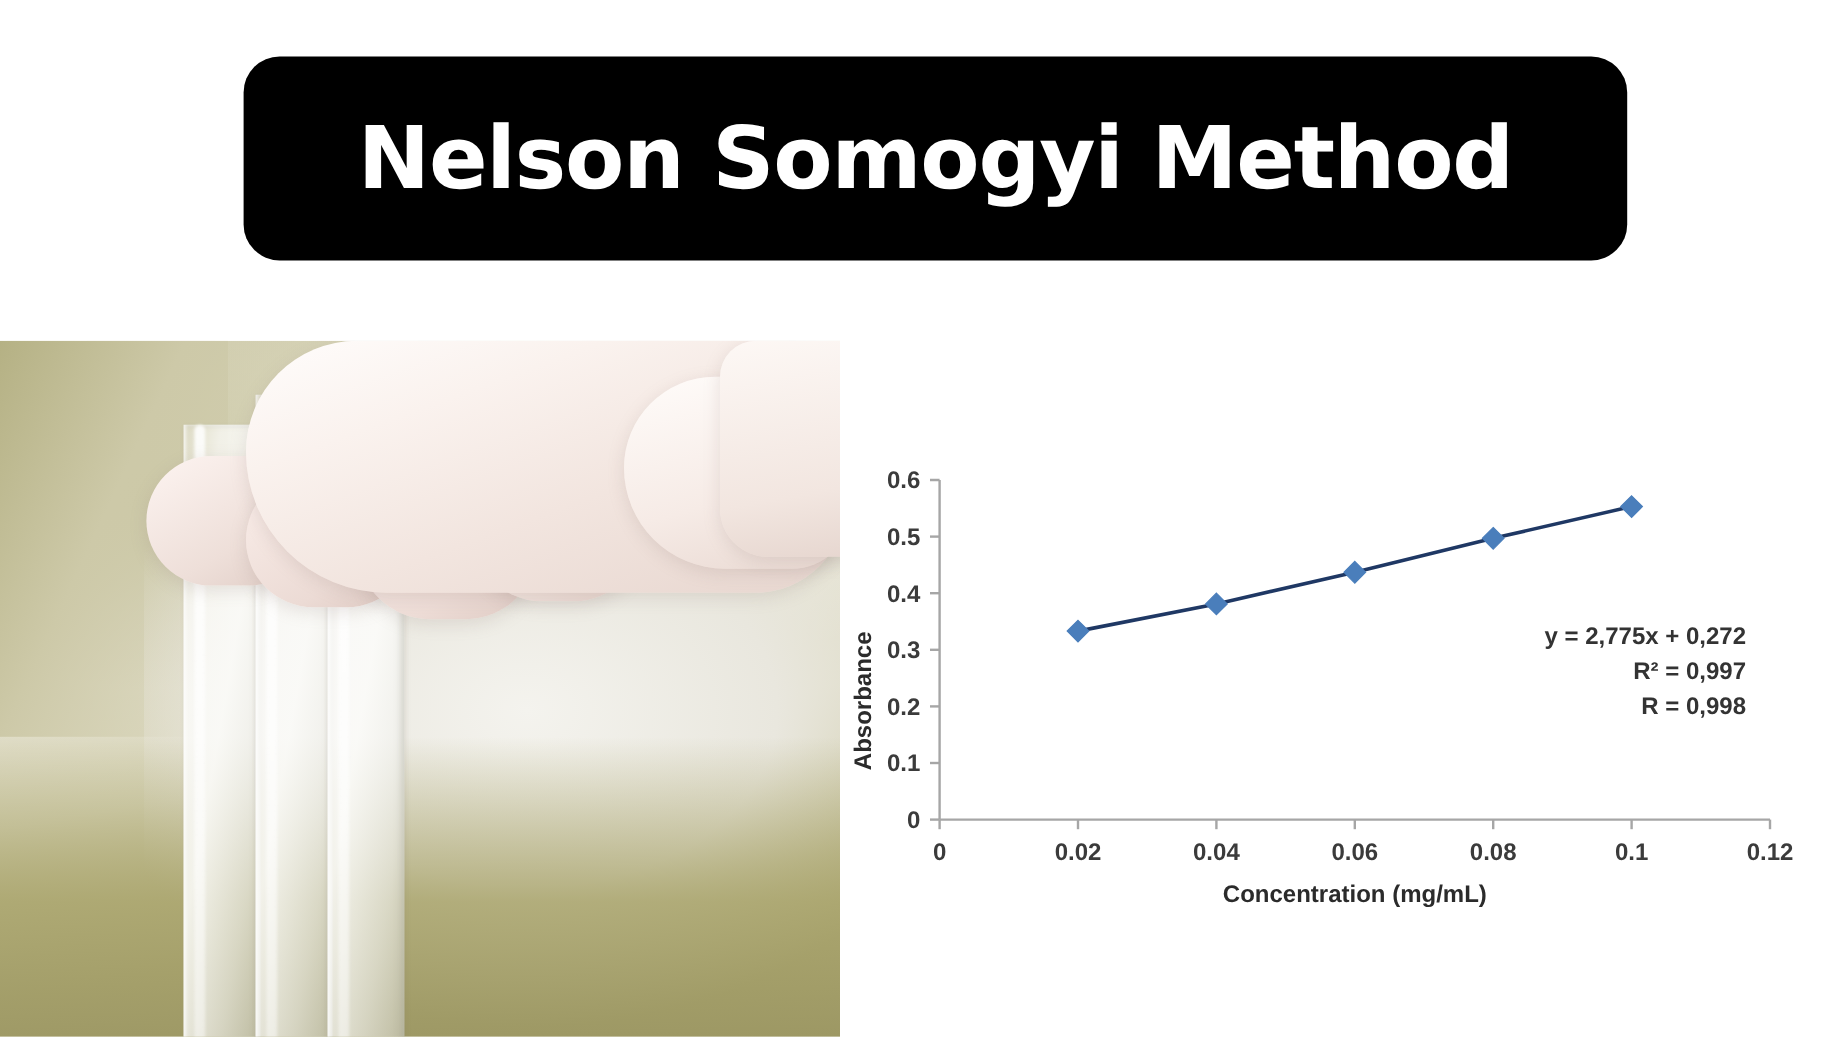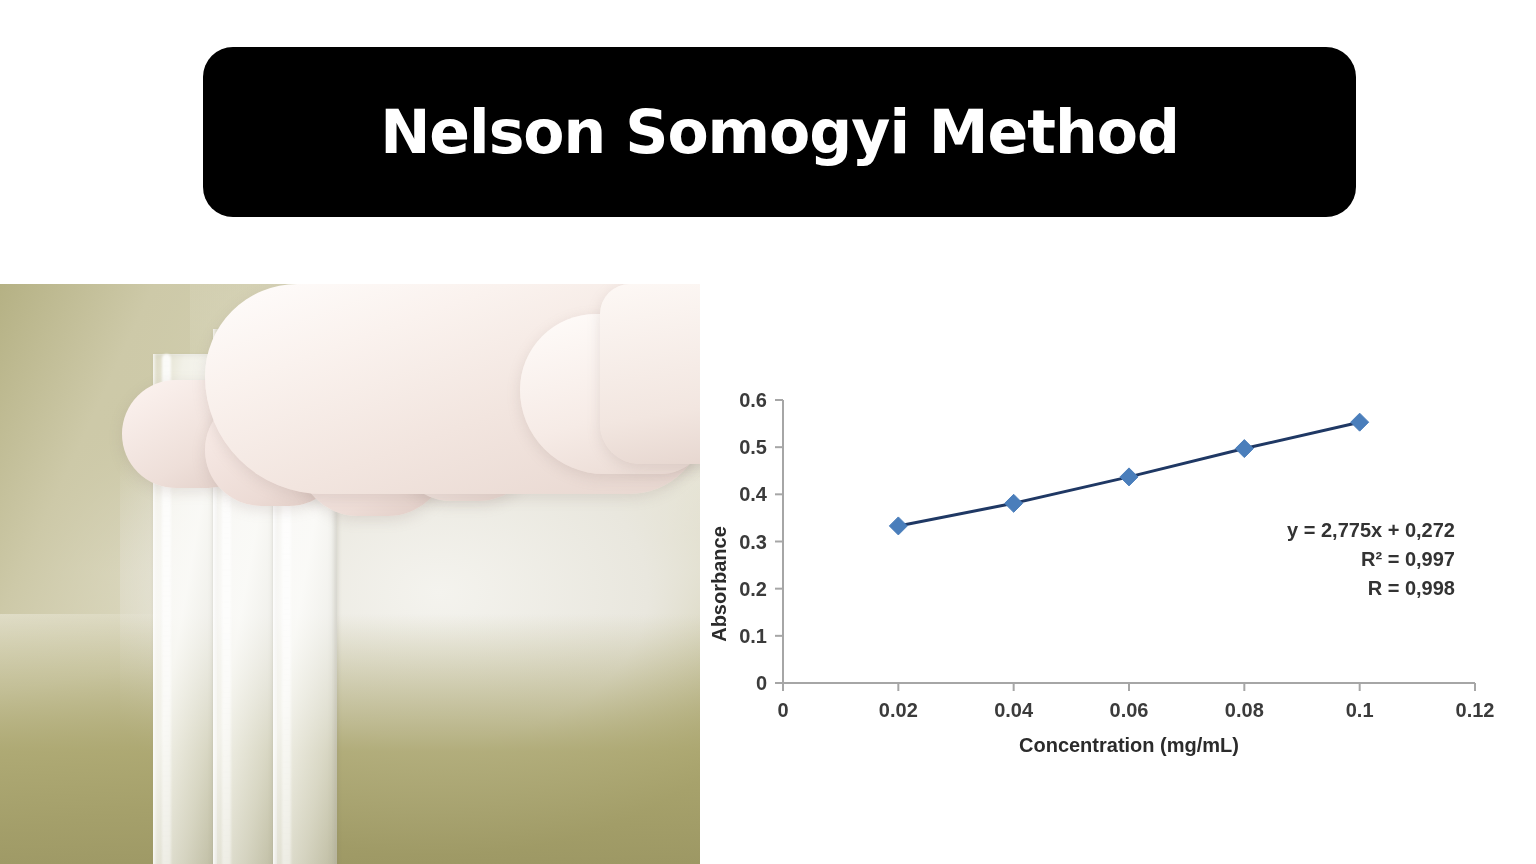--- a/index.html
+++ b/index.html
@@ -15,21 +15,21 @@
   #title-banner{
     position:absolute;
     left:203px;top:47px;
     width:1153px;height:170px;
     background:#000000;
     border-radius:30px;
     display:flex;align-items:center;justify-content:center;
   }
   #title-text{
     color:#ffffff;
-    font-size:60px;
+    font-size:72px;
     font-weight:700;
     letter-spacing:-1px;
     line-height:1;
     white-space:nowrap;
     font-family:"DejaVu Sans",sans-serif;
   }
 
   
   #photo-panel{
     position:absolute;

